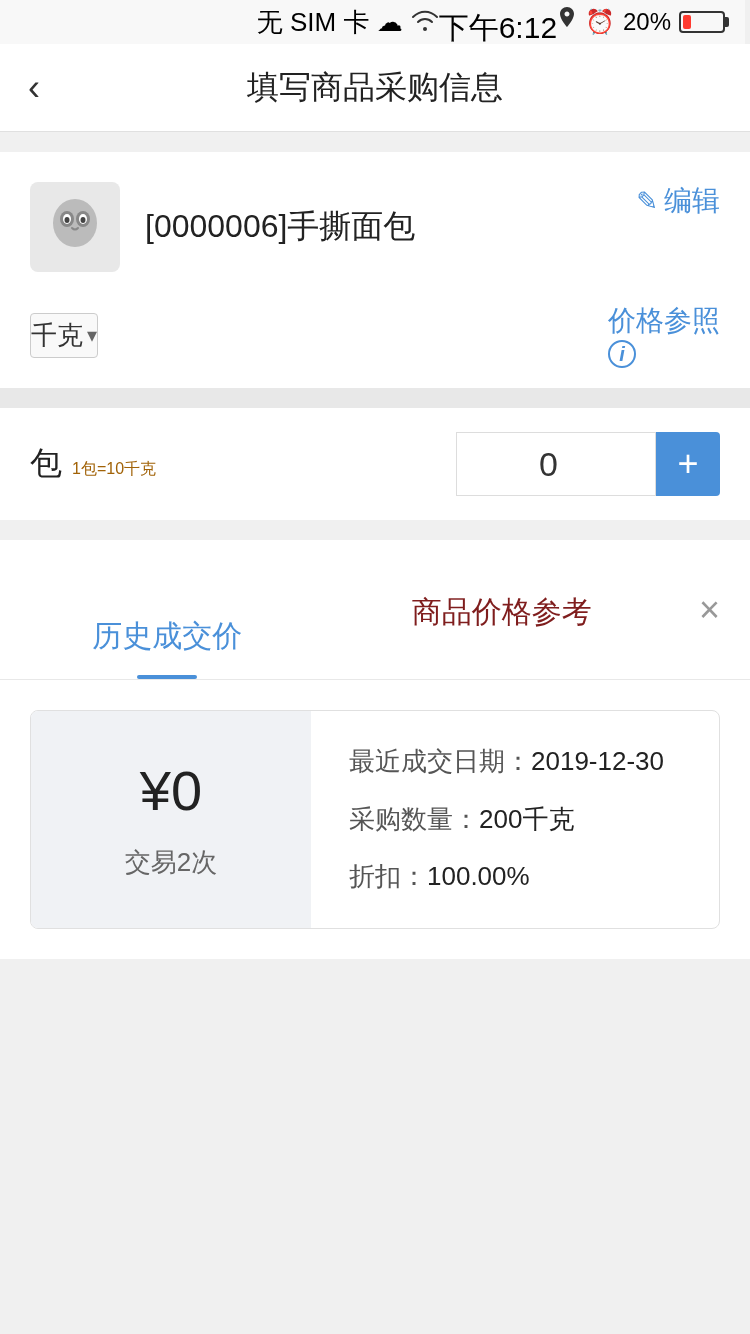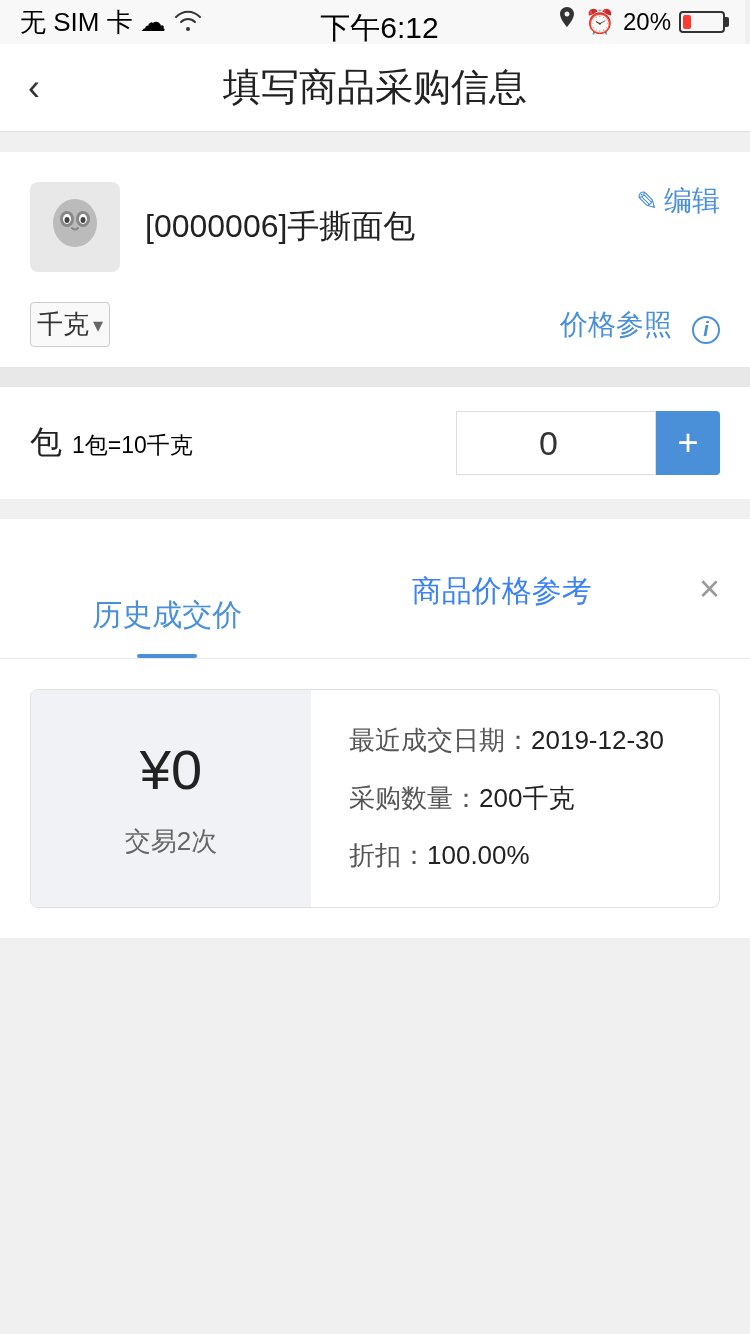--- a/index.html
+++ b/index.html
@@ -12,21 +12,21 @@
       overflow-x: hidden;
     }
 
     
     .status-bar {
       width: 745px;
       height: 44px;
       background: #f8f8f8;
       display: flex;
       align-items: center;
-      justify-content: space-between;
+      justify-content: flex-end;
       padding: 0 20px;
       font-size: 26px;
     }
     .status-left {
       display: flex;
       align-items: center;
       gap: 8px;
       font-size: 26px;
     }
     .status-center {
@@ -84,21 +84,21 @@
       border-bottom: 1px solid #e0e0e0;
     }
     .nav-back {
       position: absolute;
       left: 28px;
       font-size: 36px;
       color: #333;
       cursor: pointer;
     }
     .nav-title {
-      font-size: 38px;
+      font-size: 32px;
       font-weight: 500;
       color: #222;
     }
 
     
     .product-section {
       background: #ffffff;
       padding: 30px 30px 20px 30px;
       margin-top: 20px;
     }
@@ -151,40 +151,41 @@
     .unit-row {
       display: flex;
       align-items: center;
       gap: 10px;
       font-size: 28px;
       color: #555;
     }
     .unit-select {
       border: 1px solid #ccc;
       border-radius: 4px;
-      padding: 4px 6px;
+      padding: 4px 0;
       font-size: 26px;
       color: #333;
       background: #f9f9f9;
       display: flex;
       align-items: center;
       gap: 4px;
       cursor: pointer;
     }
     .dropdown-arrow {
       font-size: 20px;
       color: #666;
     }
     .price-ref {
       display: flex;
-      align-items: flex-end;
-      gap: 20px;
+      align-items: flex-start;
+      gap: 0;
       color: #4a90d9;
       font-size: 28px;
       cursor: pointer;
+      flex-direction: column;
     }
     .price-ref-icon {
       width: 28px;
       height: 28px;
       border: 2px solid #4a90d9;
       border-radius: 50%;
       display: flex;
       align-items: center;
       justify-content: center;
       font-size: 20px;
@@ -212,22 +213,22 @@
       display: flex;
       align-items: baseline;
       gap: 10px;
     }
     .quantity-unit {
       font-size: 32px;
       color: #222;
       font-weight: 500;
     }
     .quantity-sub {
-      font-size: 23px;
-      color: #000000;
+      font-size: 16px;
+      color: #a16207;
     }
     .quantity-control {
       display: flex;
       align-items: center;
       gap: 0;
     }
     .quantity-input {
       width: 200px;
       height: 64px;
       border: 1px solid #ddd;
@@ -260,21 +261,21 @@
       display: flex;
       align-items: center;
       border-bottom: 1px solid #e8e8e8;
       position: relative;
     }
     .tab-item {
       flex: 1;
       text-align: center;
       padding: 28px 0 22px;
       font-size: 30px;
-      color: #3b82f6;
+      color: #7f1d1d;
       cursor: pointer;
       position: relative;
     }
     .tab-item.active {
       color: #4a90d9;
       margin-top: 48px;
     }
     .tab-indicator {
       position: absolute;
       bottom: 0;

